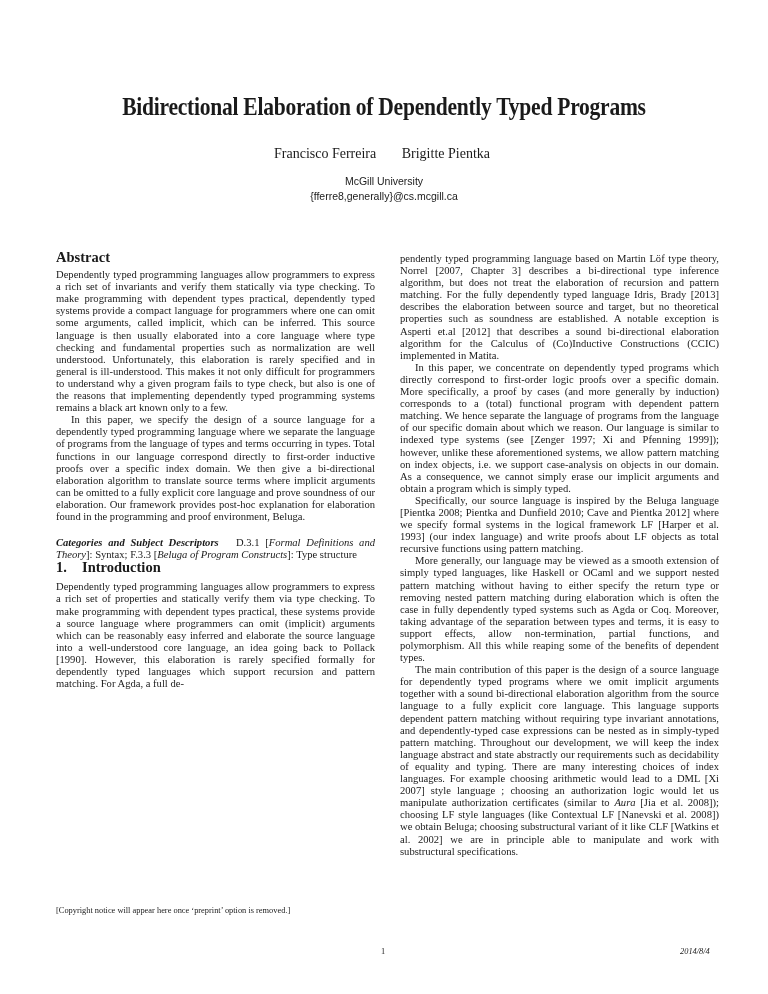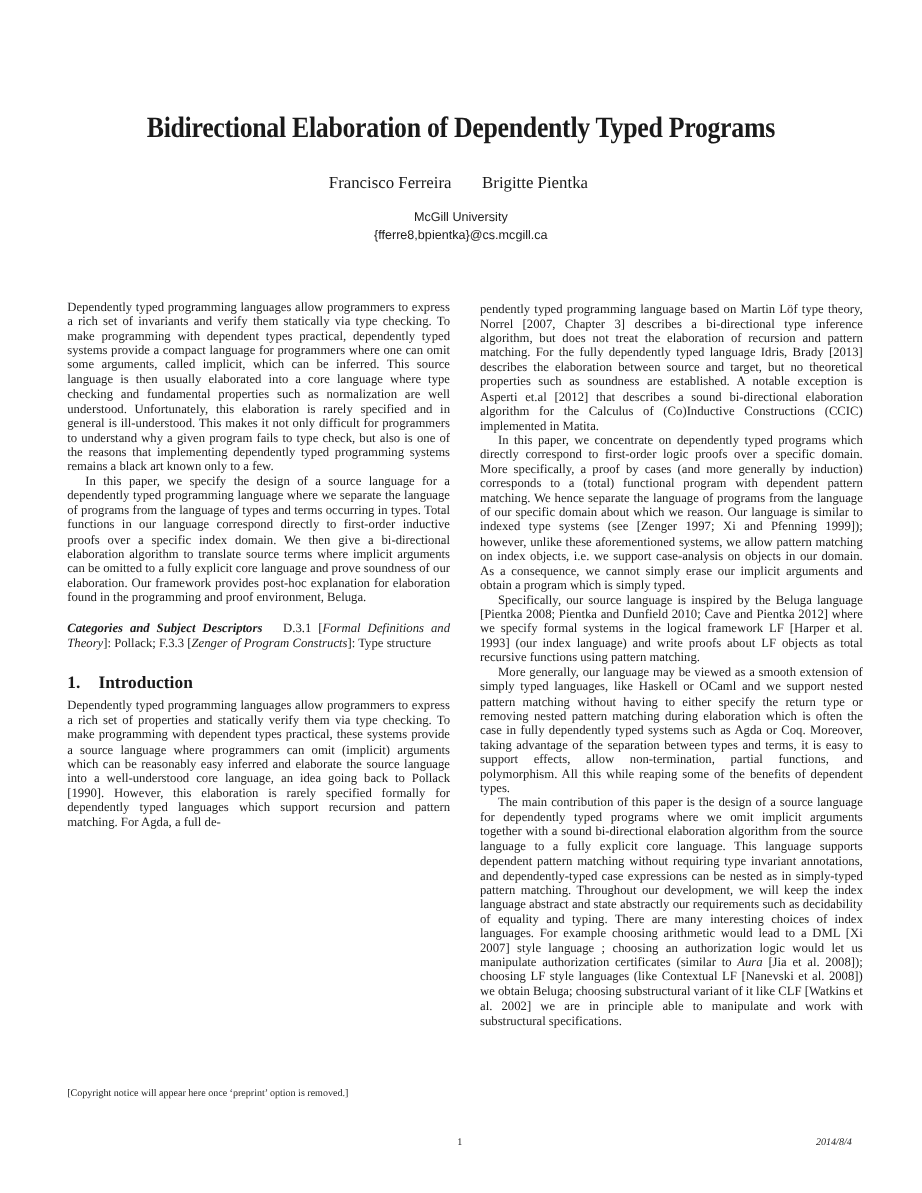--- a/index.html
+++ b/index.html
@@ -16,47 +16,48 @@
   .col { position: absolute; top: 251px; width: 319px; font-size: 10.6px; line-height: 12.1px;
          text-align: justify; hyphens: auto; }
   .col.left { left: 56px; }
   .col.right { left: 400px; top: 253px; }
   .col p { margin: 0; }
   .col p.indent { text-indent: 15px; }
   h2 { margin: 0 0 6px 0; font-size: 14.5px; font-weight: bold; }
   .cats { margin-top: 14px !important; }
   .cats b, .kw b { font-style: italic; font-weight: bold; margin-top: 11px; }
   .kw { margin-top: 10px !important; }
-  .sect { margin-top: 20px; margin-bottom: 8px; font-size: 14.5px; font-weight: bold; }
+  .sect { margin-bottom: 8px; font-size: 14.5px; font-weight: bold; }
   .sect .num { display: inline-block; width: 26px; }
   .copyright { position: absolute; top: 906px; left: 56px; font-size: 8.4px; }
   .pagenum { position: absolute; top: 947px; left: 381px; font-size: 8.4px; }
   .date { position: absolute; top: 947px; left: 680px; font-size: 8.4px; font-style: italic; }
   i { font-style: italic; }
 </style>
 </head>
 <body>
 
 <div class="title">Bidirectional Elaboration of Dependently Typed Programs</div>
 
 <div class="authors">
   <span>Francisco Ferreira</span>
   <span>Brigitte Pientka</span>
 </div>
 
 <div class="affil">
   <div>McGill University</div>
-  <div>{fferre8,bpientka}@cs.mcgill.ca</div>
+  <div>{fferre8,generally}@cs.mcgill.ca</div>
 </div>
 
 <div class="col left">
+  <h2>Abstract</h2>
   <p>Dependently typed programming languages allow programmers to express a rich set of invariants and verify them statically via type checking. To make programming with dependent types practical, dependently typed systems provide a compact language for programmers where one can omit some arguments, called implicit, which can be inferred. This source language is then usually elaborated into a core language where type checking and fundamental properties such as normalization are well understood. Unfortunately, this elaboration is rarely specified and in general is ill-understood. This makes it not only difficult for programmers to understand why a given program fails to type check, but also is one of the reasons that implementing dependently typed programming systems remains a black art known only to a few.</p>
   <p class="indent">In this paper, we specify the design of a source language for a dependently typed programming language where we separate the language of programs from the language of types and terms occurring in types. Total functions in our language correspond directly to first-order inductive proofs over a specific index domain. We then give a bi-directional elaboration algorithm to translate source terms where implicit arguments can be omitted to a fully explicit core language and prove soundness of our elaboration. Our framework provides post-hoc explanation for elaboration found in the programming and proof environment, Beluga.</p>
 
-  <p class="cats"><b>Categories and Subject Descriptors</b>&nbsp;&nbsp; <span>D.3.1 [</span><i>Formal Definitions and Theory</i><span>]: Pollack;   F.3.3 [</span><i>Zenger of Program Constructs</i><span>]: Type structure</span></p>
+  <p class="cats"><b>Categories and Subject Descriptors</b>&nbsp;&nbsp; <span>D.3.1 [</span><i>Formal Definitions and Theory</i><span>]: Syntax;   F.3.3 [</span><i>Beluga of Program Constructs</i><span>]: Type structure</span></p>
 
 
   <div class="sect"><span class="num">1.</span><span>Introduction</span></div>
   <p>Dependently typed programming languages allow programmers to express a rich set of properties and statically verify them via type checking. To make programming with dependent types practical, these systems provide a source language where programmers can omit (implicit) arguments which can be reasonably easy inferred and elaborate the source language into a well-understood core language, an idea going back to Pollack [1990]. However, this elaboration is rarely specified formally for dependently typed languages which support recursion and pattern matching. For Agda, a full de-</p>
 </div>
 
 <div class="col right">
   <p>pendently typed programming language based on Martin Löf type theory, Norrel [2007, Chapter 3] describes a bi-directional type inference algorithm, but does not treat the elaboration of recursion and pattern matching. For the fully dependently typed language Idris, Brady [2013] describes the elaboration between source and target, but no theoretical properties such as soundness are established. A notable exception is Asperti et.al [2012] that describes a sound bi-directional elaboration algorithm for the Calculus of (Co)Inductive Constructions (CCIC) implemented in Matita.</p>
   <p class="indent">In this paper, we concentrate on dependently typed programs which directly correspond to first-order logic proofs over a specific domain. More specifically, a proof by cases (and more generally by induction) corresponds to a (total) functional program with dependent pattern matching. We hence separate the language of programs from the language of our specific domain about which we reason. Our language is similar to indexed type systems (see [Zenger 1997; Xi and Pfenning 1999]); however, unlike these aforementioned systems, we allow pattern matching on index objects, i.e. we support case-analysis on objects in our domain. As a consequence, we cannot simply erase our implicit arguments and obtain a program which is simply typed.</p>
   <p class="indent">Specifically, our source language is inspired by the Beluga language [Pientka 2008; Pientka and Dunfield 2010; Cave and Pientka 2012] where we specify formal systems in the logical framework LF [Harper et al. 1993] (our index language) and write proofs about LF objects as total recursive functions using pattern matching.</p>

